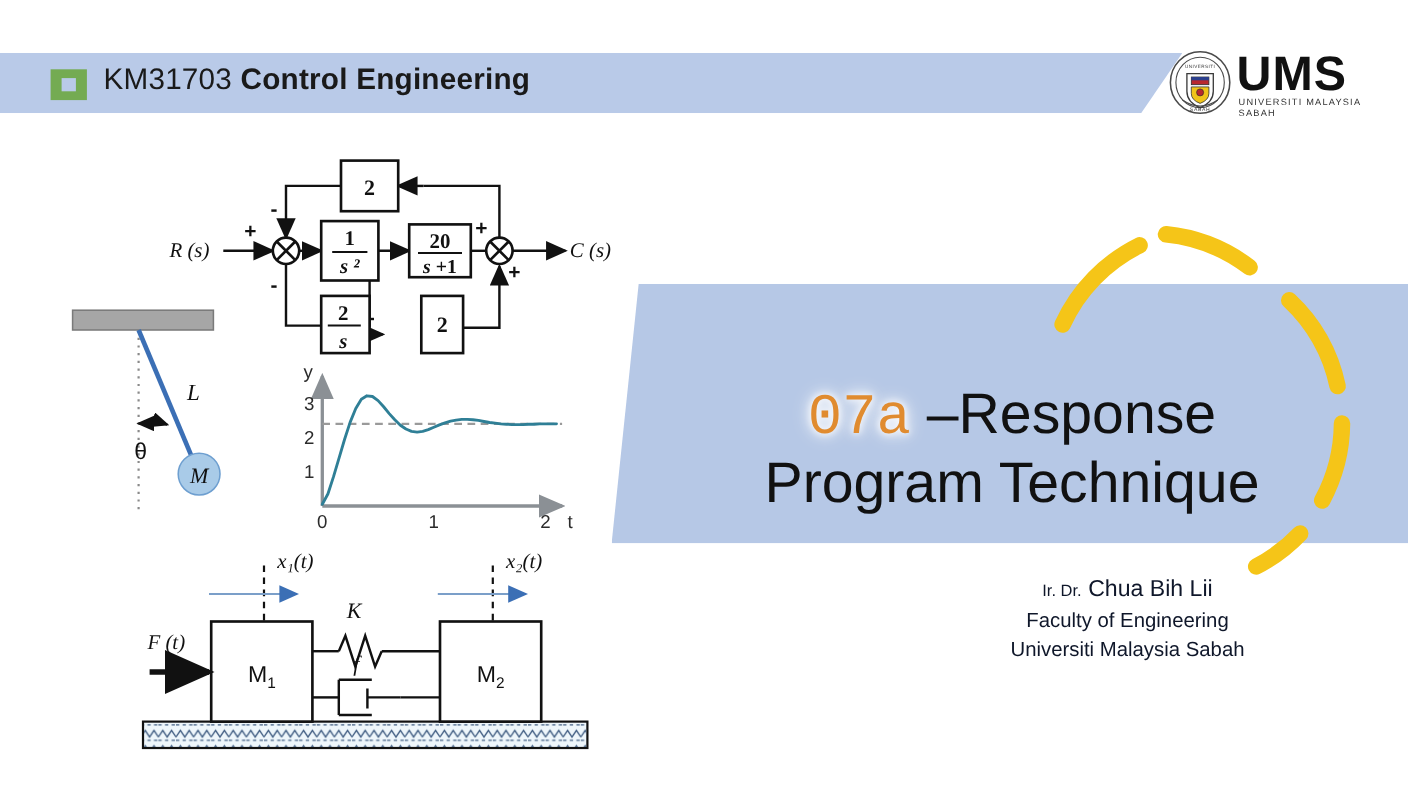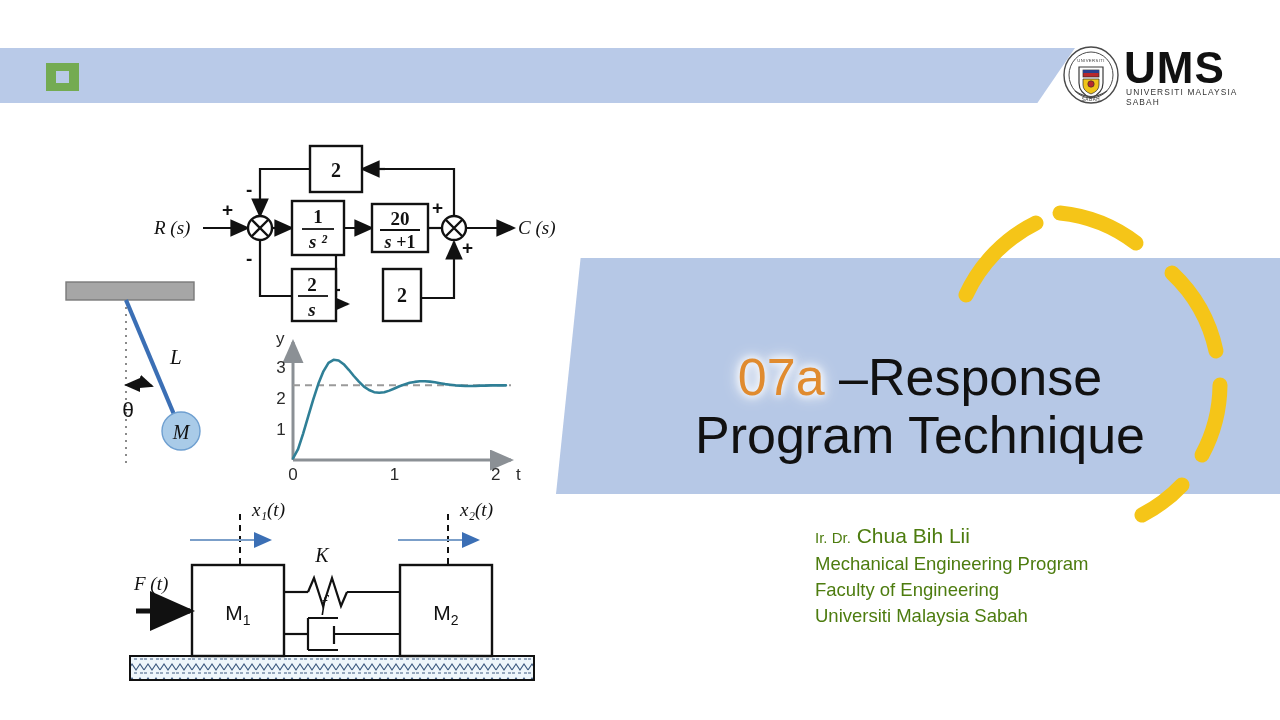--- a/index.html
+++ b/index.html
@@ -51,29 +51,30 @@
     clip-path: polygon(3.4% 0, 100% 0, 100% 100%, 0 100%);
   }
   .title-text{
     position:absolute; left:600px; top:348px; width:640px;
     text-align:center; line-height:1.12;
     font-size:52px; color:#111; font-weight:400;
   }
   .title-code{
     color:#e08b2f;
     text-shadow:0 0 7px #fff,0 0 12px #fff,0 0 18px #fff;
+    font-family:Liberation Mono, monospace;
   }
 
   
   .arc-deco{ position:absolute; left:920px; top:185px; width:340px; height:330px; }
 
   
   .author{
     position:absolute; right:45px; top:521px; width:420px;
-    text-align:left; color:#4d7c0f; line-height:1.42;
+    text-align:center; color:#0f172a; line-height:1.42;
   }
   .author .ln1{ font-size:21px; }
   .author .ln1 .pre{ font-size:15px; }
   .author .ln{ font-size:18.5px; }
 
   
   .fig{ position:absolute; }
   .fig-block{ left:140px; top:138px; width:420px; height:195px; }
   .fig-pend{ left:48px; top:272px; width:220px; height:205px; }
   .fig-plot{ left:268px; top:330px; width:260px; height:155px; }
@@ -83,20 +84,24 @@
 </style>
 </head>
 <body>
 
 <div id="slide">
 
   <div class="header-banner"></div>
   <div class="header-square">
       <i></i>
     </div>
+  <div class="header-title">
+    <span class="code">KM31703</span>
+    <span class="strong">Control Engineering</span>
+  </div>
 
   <div class="ums-logo">
     <svg width="58" height="60" viewBox="0 0 58 60">
       <ellipse cx="29" cy="30" rx="27" ry="28" fill="#fff" stroke="#4a4a4a" stroke-width="1.4"></ellipse>
       <ellipse cx="29" cy="30" rx="22" ry="23" fill="#fff" stroke="#4a4a4a" stroke-width="1"></ellipse>
       <path d="M17 22 h24 v16 q0 10 -12 15 q-12 -5 -12 -15 z" fill="#fdfdfd" stroke="#3a3a3a" stroke-width="1.2"></path>
       <rect x="21" y="25" width="16" height="7" fill="#b8282e" stroke="#2b2b2b" stroke-width=".7"></rect>
       <rect x="21" y="25" width="16" height="3" fill="#2b3f8c"></rect>
       <path d="M21 34 h16 v6 q0 6 -8 9 q-8 -3 -8 -9 z" fill="#f0c419" stroke="#2b2b2b" stroke-width=".7"></path>
       <circle cx="29" cy="39" r="3.2" fill="#b8282e" stroke="#2b2b2b" stroke-width=".6"></circle>
@@ -123,21 +128,20 @@
   <div class="title-text">
     <span class="title-code">07a</span><span> –Response</span><br>
     <span>Program Technique</span>
   </div>
 
   <div class="author">
     <div class="ln1">
       <span class="pre">Ir. Dr.</span>
       <span>Chua Bih Lii</span>
     </div>
-    <div class="ln">Mechanical Engineering Program</div>
     <div class="ln">Faculty of Engineering</div>
     <div class="ln">Universiti Malaysia Sabah</div>
   </div>
 
   <svg class="fig fig-block" viewBox="0 0 420 195">
     <defs>
       <marker id="ah" markerWidth="9" markerHeight="9" refX="8" refY="4" orient="auto">
         <path d="M0 0 L9 4 L0 8 z" fill="#111"></path>
       </marker>
     </defs>

